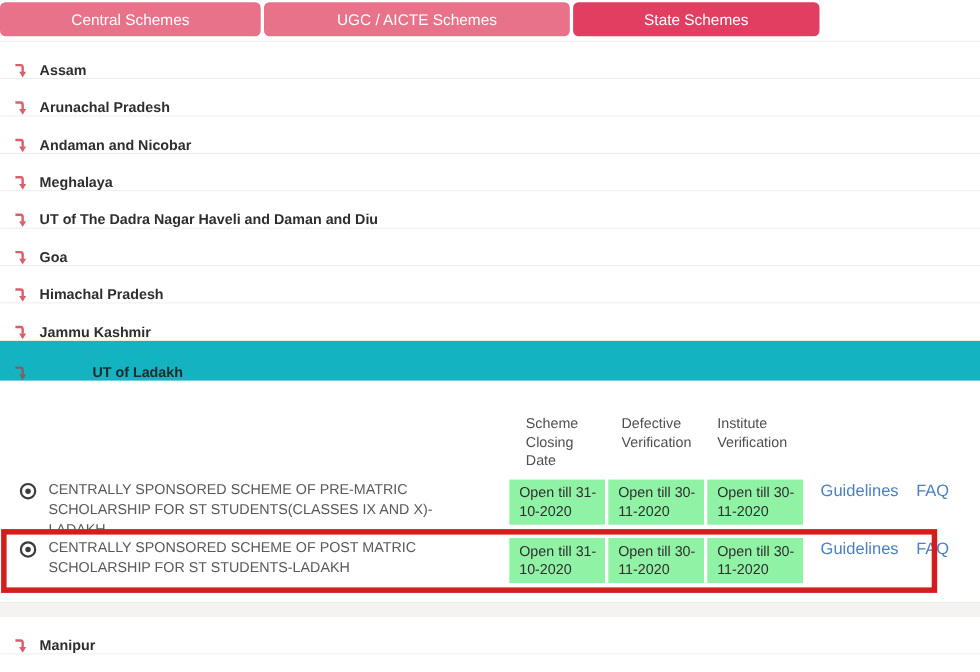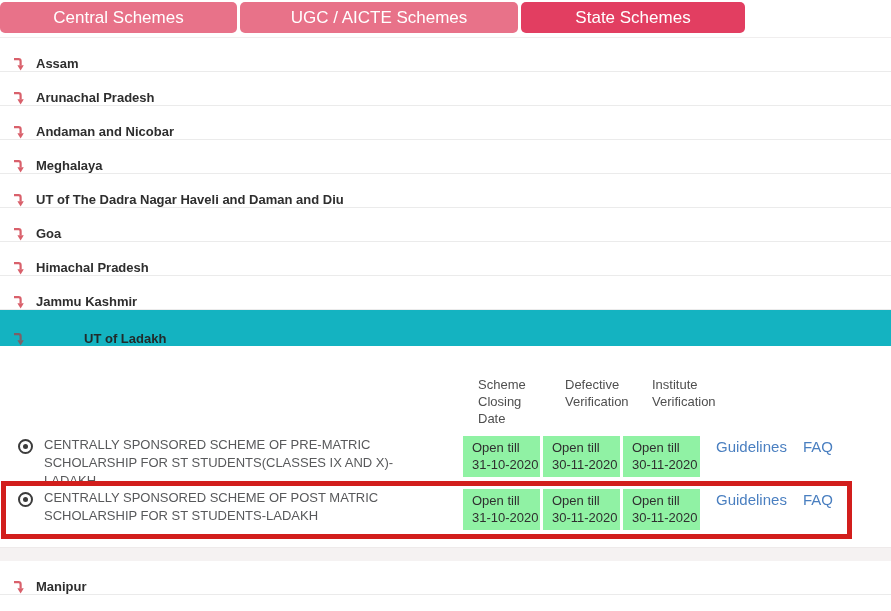--- a/index.html
+++ b/index.html
@@ -3,21 +3,21 @@
 <meta charset="utf-8">
 <style>
   * { margin:0; padding:0; box-sizing:border-box; }
   html,body { width:891px; height:611px; background:#fff; overflow:hidden;
               font-family:"Liberation Sans", sans-serif; }
 
   
   .tabbar { position:relative; height:38px; background:#fff; border-bottom:1px solid #f0eeee; }
   .tab { position:absolute; top:2px; height:31px; border-radius:5px;
          display:flex; align-items:center; justify-content:center;
-         color:#fff; font-size:17px; cursor:pointer;
+         color:#fff; font-size:14px; cursor:pointer;
          background:var(--tab-inactive,#e87289); }
   .tab.active { background:var(--tab-active,#e23e61); }
   .tab.t1 { left:0;   width:237px; }
   .tab.t2 { left:240px; width:278px; }
   .tab.t3 { left:521px; width:224px; }
 
   
   .state-row { display:flex; align-items:flex-end; height:34px; padding-left:13px;
                background:#fff; border-bottom:1px solid #ebebeb; cursor:pointer; }
   .state-icon { width:12px; height:14px; display:inline-flex; color:var(--icon-red,#d9606b); flex:0 0 auto; }
@@ -33,21 +33,21 @@
   .th { width:87px; flex:0 0 auto; padding:6px 17px 0 0; font-size:13px;
         color:#4f4f4f; line-height:17px; }
   .srow { display:flex; align-items:flex-start; padding:8px 0 0 18px; }
   .srow.r1 { height:53px; }
   .srow.r2 { height:58px; }
   .radio { width:15px; height:15px; margin-top:3px; border:2px solid #3c3c3c;
            border-radius:50%; display:inline-flex; align-items:center; justify-content:center;
            cursor:pointer; flex:0 0 auto; background:#fff; }
   .radio .dot { width:5px; height:5px; border-radius:50%; background:#3c3c3c; }
   .sname { width:398px; margin-left:11px; font-size:13px; color:#58595b; line-height:18px; }
-  .cell { width:77px; flex:0 0 auto; margin-right:3px; background:var(--cell-green,#90f2a4);
+  .cell { width:87px; flex:0 0 auto; margin-right:3px; background:var(--cell-green,#90f2a4);
           font-size:13px; color:#2f2f2f; line-height:17px; padding:3px 0 4px 9px; }
   .cell.c1 { margin-left:21px; }
   .slink { font-size:15px; color:var(--link-blue,#4a7fc0); text-decoration:none;
            margin-left:13px; padding-top:2px; cursor:pointer; }
   .slink.faq { margin-left:16px; }
   .highlight-box { position:absolute; left:1px; top:119px; width:851px; height:58px;
                    border:5px solid var(--highlight-red,#d21e1c); pointer-events:none; }
 
   .section-gap { height:14px; background:#f5f2f2; border-top:1px solid #eeeaea; }
 </style>

